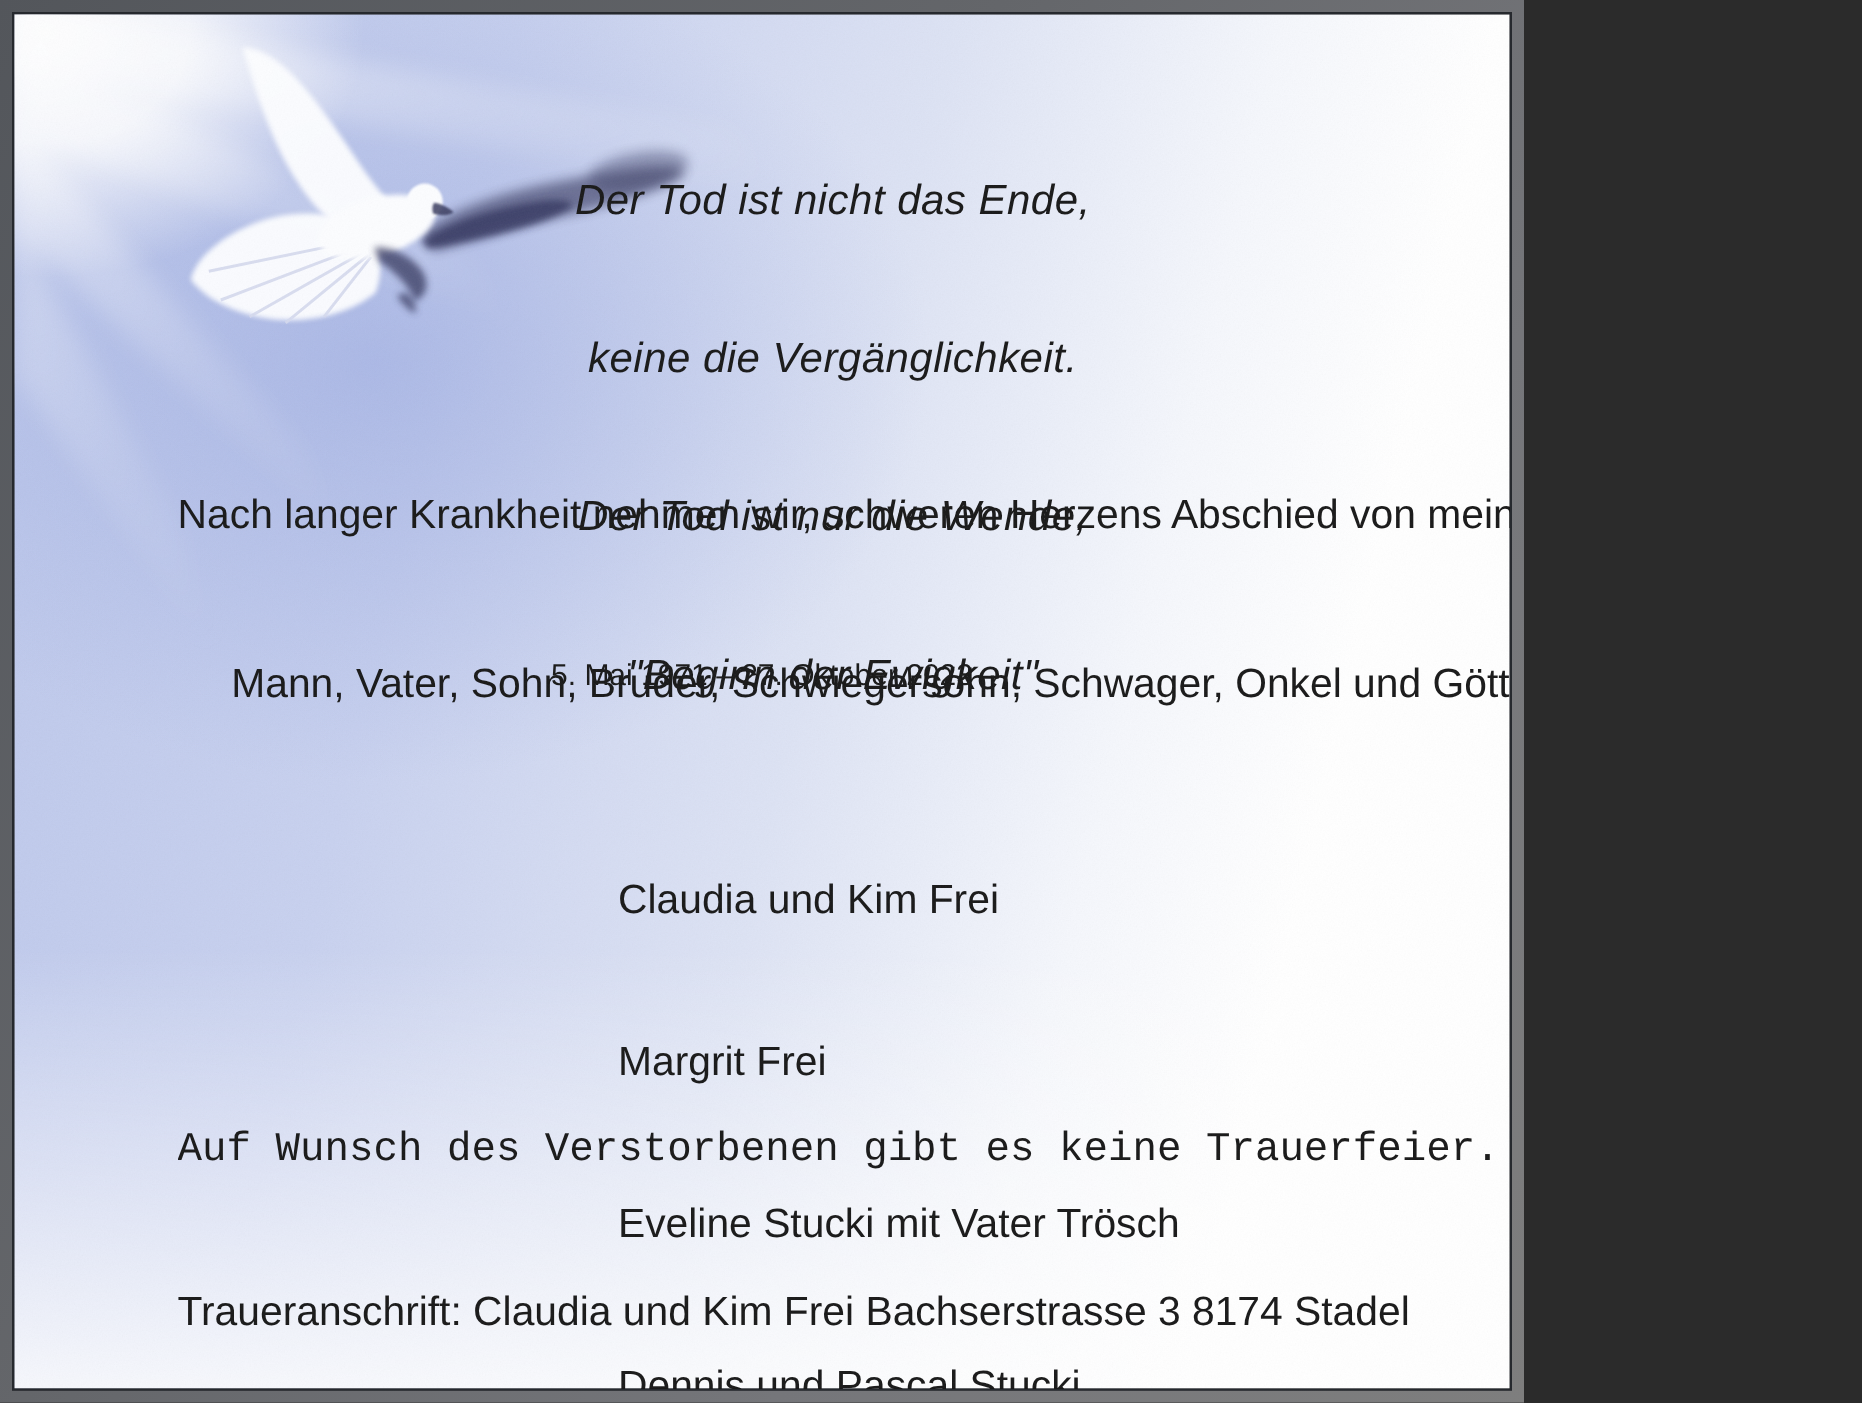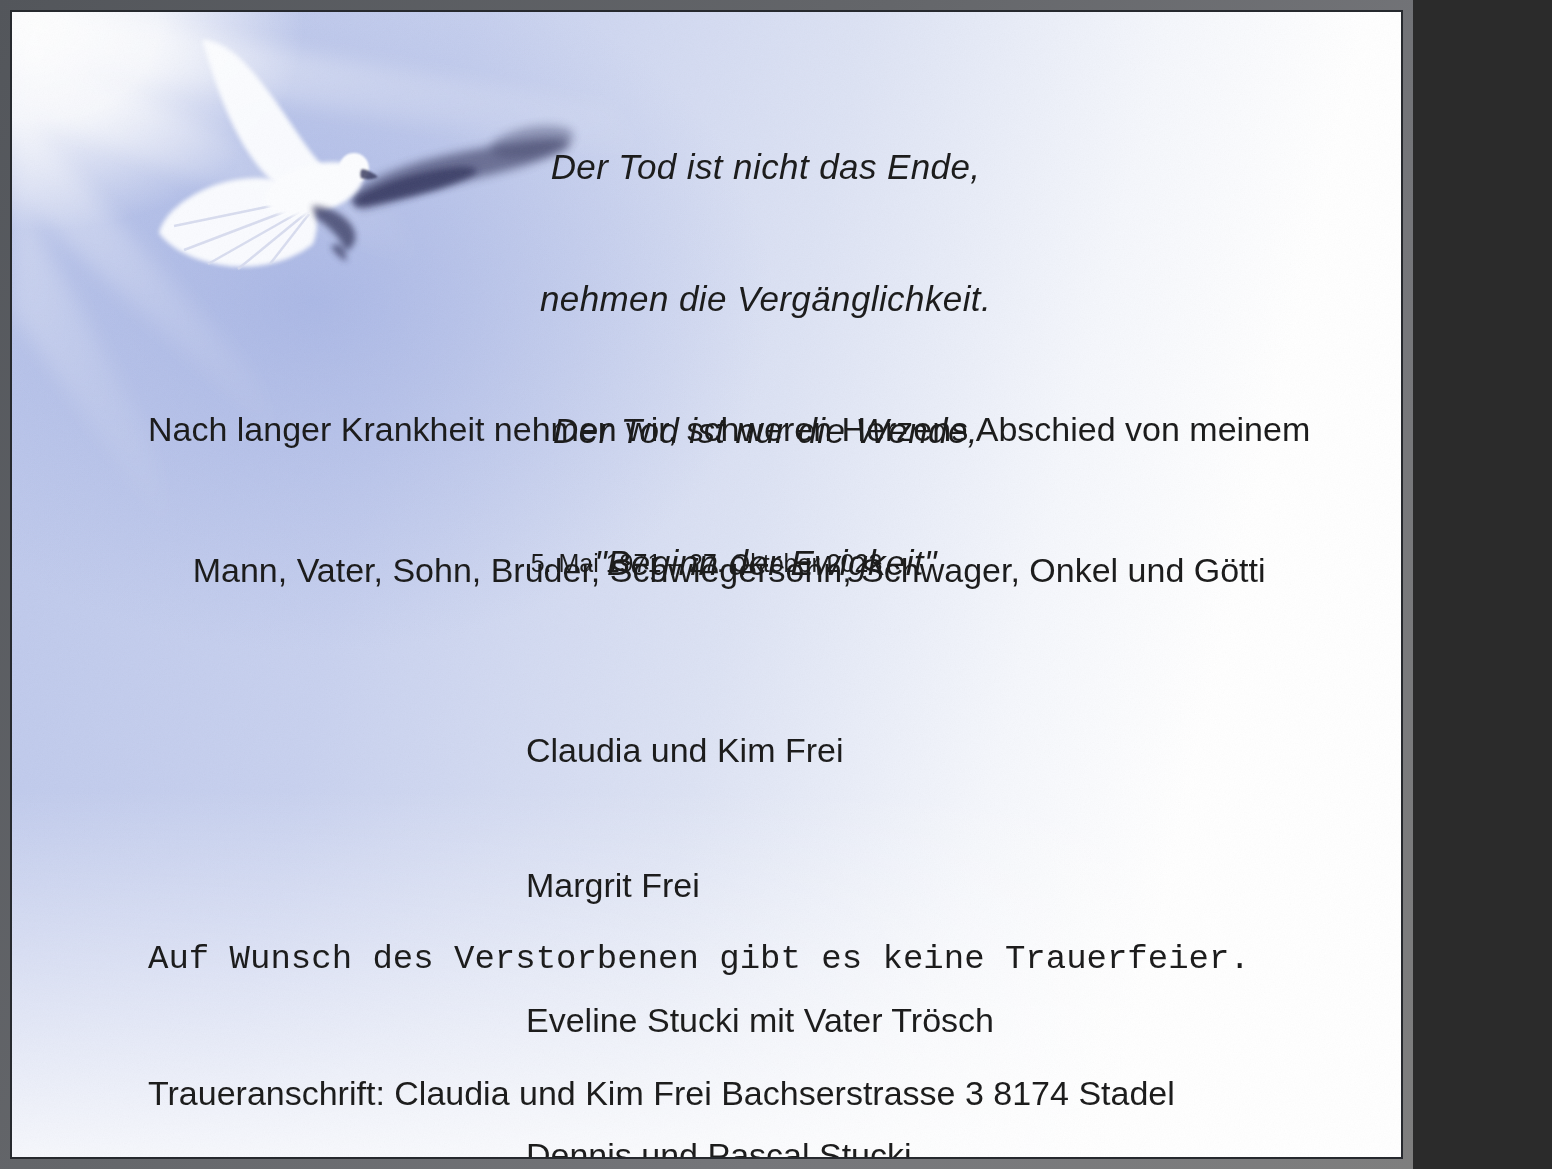--- a/index.html
+++ b/index.html
@@ -1,17 +1,17 @@
 <!DOCTYPE html>
 <html><head>
 <meta charset="utf-8">
 <style>
   html,body{margin:0;padding:0;background:#2b2b2b;}
   .page{
-    width:1413px;height:1169px;
+    width:1270px;height:1169px;
     box-sizing:border-box;
     padding:10px;
     background:linear-gradient(125deg,#53565b 0%,#64666a 40%,#75767a 70%,#7e7e7e 100%);
     position:relative;
     font-family:"Liberation Sans","DejaVu Sans",sans-serif;
   }
   .sheet{
     position:relative;
     width:100%;height:100%;
     box-sizing:border-box;
@@ -31,21 +31,21 @@
     font-size:35px;line-height:44px;
     letter-spacing:0.4px;
   }
   .poem-line{display:block;}
   .intro{left:136px;top:300px;font-size:34px;line-height:47px;text-align:center;}
   .intro-line{display:block;}
   .name-wrap{left:0;right:0;top:440px;text-align:center;font-size:80px;line-height:84px;}
   .name-inner{display:inline-block;transform:scaleX(0.88);transform-origin:center;letter-spacing:0.5px;color:#121212;}
   .dates{left:0;right:0;top:530px;text-align:center;font-size:25px;line-height:42px;}
   .family{left:503px;top:626px;font-size:34px;line-height:45px;}
-  .family-line{display:block;margin-left:11px;}
+  .family-line{display:block;}
   .note{left:136px;top:926px;font-size:34px;line-height:42px;font-family:Liberation Mono, monospace;}
   .address{left:136px;top:1060px;font-size:34px;line-height:42px;}
   .dove-scene{position:absolute;left:0;top:0;pointer-events:none;}
   .grain{position:absolute;left:0;top:0;width:100%;height:100%;pointer-events:none;}
 </style>
 </head>
 <body>
 
 <div class="page">
   <div class="sheet">
@@ -107,21 +107,21 @@
 
         <path d="M350,157 C356,158 362,161 366,165 C361,168 354,168 349,166 C348,163 348,159 350,157 Z" fill="#3a3d60" opacity="0.85" filter="url(#b1)"></path>
 
         <path d="M300,194 C316,194 332,202 340,214 C346,224 344,234 334,239 C330,228 318,215 304,206 Z
                  M326,232 C332,238 336,244 334,249 C328,246 322,240 319,234 Z" fill="#3d4066" opacity="0.8" filter="url(#b3)"></path>
       </g>
     </svg>
 
     <div class="txt poem">
       <span class="poem-line">Der Tod ist nicht das Ende,</span>
-      <span class="poem-line">nehmen die Vergänglichkeit.</span>
+      <span class="poem-line">keine die Vergänglichkeit.</span>
       <span class="poem-line">Der Tod ist nur die Wende,</span>
       <span class="poem-line">"Beginn der Ewigkeit"</span>
     </div>
 
     <div class="txt intro">
       <span class="intro-line">Nach langer Krankheit nehmen wir, schweren Herzens Abschied von meinem</span>
       <span class="intro-line">Mann, Vater, Sohn, Bruder, Schwiegersohn, Schwager, Onkel und Götti</span>
     </div>
 
 

